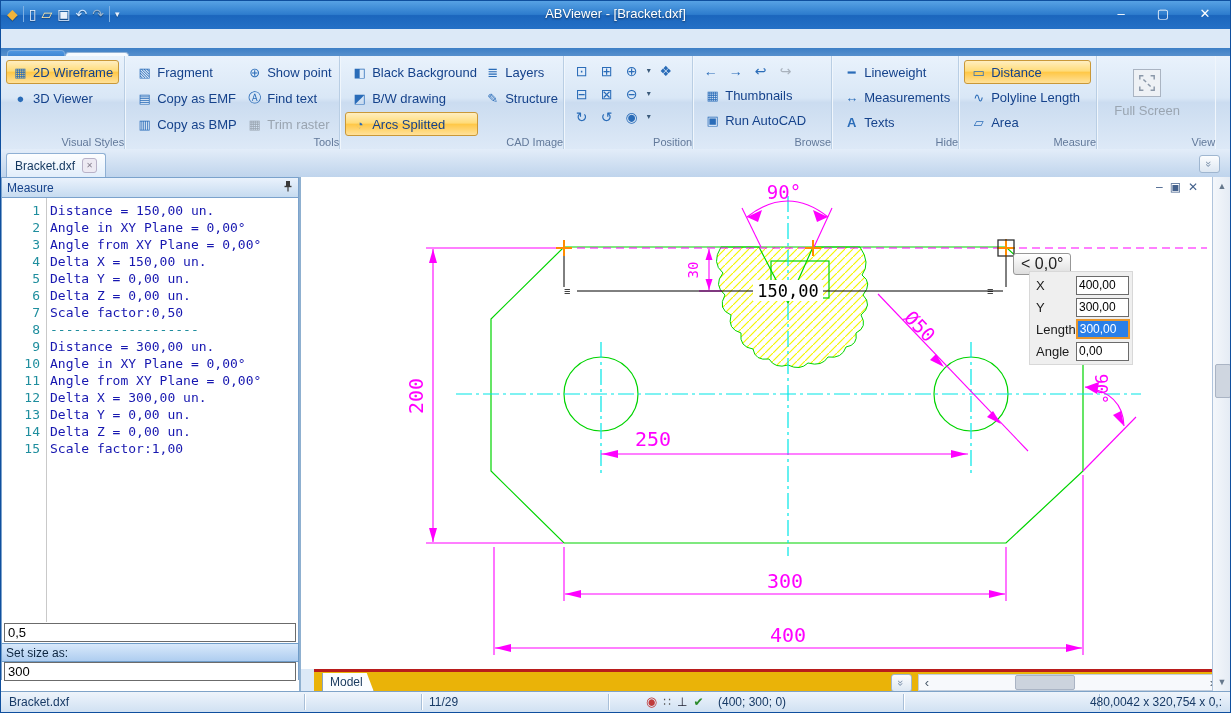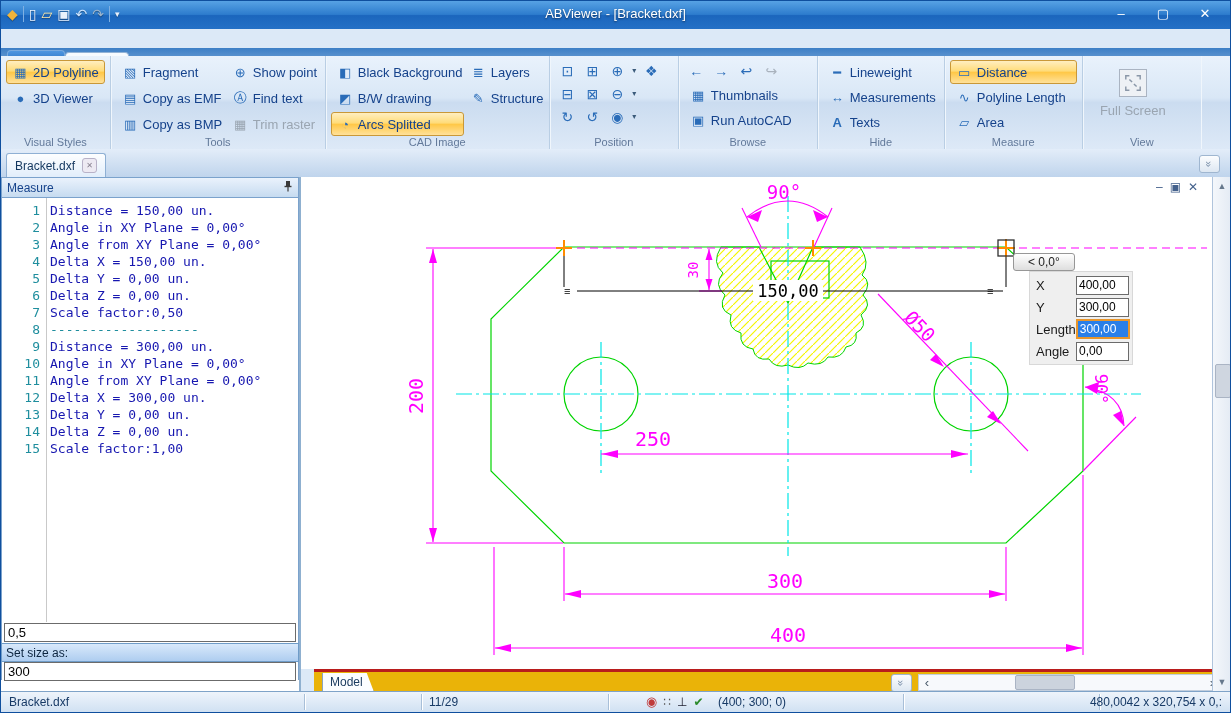--- a/index.html
+++ b/index.html
@@ -23,21 +23,21 @@
     font-size:13px;color:#10315a;padding:4px 10px;}
   .mtab.active{background:#f7fbff;border:1px solid #93b3d6;border-bottom:none;border-radius:4px 4px 0 0;color:#12365e;}
   .traux{position:absolute;top:32px;display:flex;align-items:center;gap:3px;color:#fff;}
   .helpcirc{width:16px;height:16px;border-radius:50%;background:linear-gradient(#8cc0f0,#2f72bc);
     border:1px solid #dfeefc;color:#fff;font-size:11px;font-weight:bold;display:flex;align-items:center;justify-content:center;}
   
   .ribbon{position:absolute;left:0;top:55px;width:100%;height:93px;
     background:linear-gradient(#e9f2fc 0%,#d9e7f6 45%,#cbdcf0 50%,#dde9f7 100%);
     border-bottom:1px solid #8fb0d4;display:flex;}
   .rgroup{position:relative;padding:3px 5px 16px 5px;border-right:1px solid #b9cee4;box-shadow:1px 0 0 #f0f6fc;}
-  .rlabel{position:absolute;bottom:1px;left:0;right:0;text-align:center;font-size:11px;color:#62799a;}
+  .rlabel{position:absolute;bottom:1px;left:0;right:0;text-align:right;font-size:11px;color:#62799a;}
   .rcols{display:flex;align-items:flex-start;}
   .rcol{display:flex;flex-direction:column;}
   .rbtn{display:flex;align-items:center;gap:4px;height:22px;margin:1px 0;padding:0 5px;font-size:13px;color:#15428b;
     border:1px solid transparent;border-radius:3px;white-space:nowrap;}
   .rbtn.hl{background:linear-gradient(#ffeec0,#ffdc7a 45%,#ffc848 52%,#ffe19a);border-color:#c99838;}
   .rbtn.disabled,.rbtn.disabled .ric{color:#9aa5b1;}
   .ric{display:inline-block;width:17px;text-align:center;color:#2a6cb8;font-size:13px;flex:none;}
   .smallrow{display:flex;align-items:center;}
   .sbtn{width:25px;height:23px;display:flex;align-items:center;justify-content:center;font-size:14px;color:#2a6cb8;}
   .sbtn.disabled{color:#a9b2bd;}
@@ -67,21 +67,21 @@
   .lnum{width:38px;text-align:right;padding-right:10px;color:#1f8e9e;flex:none;}
   .ltext{color:#1717b0;white-space:pre;}
   .ltext.dash{color:#1f8e9e;}
   .fieldhdr{height:17px;background:linear-gradient(#d9e9fb,#aecdf0);border:1px solid #6f9cc8;display:flex;align-items:center;
     font-size:12px;color:#0c2540;padding:0 4px;}
   .fieldbox{height:21px;border-left:1px solid #7ba2cc;border-right:1px solid #7ba2cc;background:#fff;display:flex;align-items:center;padding:1px 2px;box-sizing:border-box;}
   .fieldbox input{width:100%;height:17px;border:1px solid #6b6b6b;font-size:13px;font-family:"Liberation Sans",sans-serif;padding:0 3px;}
   
   .canvas{position:absolute;left:300px;top:176px;width:911px;height:492px;background:#fff;overflow:hidden;}
   .mdictl{position:absolute;left:1155px;top:179px;display:flex;gap:7px;color:#44618c;font-size:12px;}
-  .tipbox{position:absolute;left:1012px;top:252px;padding:1px 14px;font-size:12px;color:#222;
+  .tipbox{position:absolute;left:1012px;top:252px;padding:1px 7px;font-size:16px;color:#222;
     background:linear-gradient(#ffffff,#dedede);border:1px solid #979797;border-radius:3px;}
   .coordpanel{position:absolute;left:1029px;top:271px;width:96px;background:#efefef;padding:2px 3px;box-shadow:0 0 0 1px #d8d8d8;}
   .crow{display:flex;align-items:center;justify-content:space-between;height:22px;}
   .crow .clabel{font-size:13px;color:#1a1a1a;padding-left:3px;}
   .crow input{width:47px;height:17px;border:1px solid #6b6b6b;font-size:12px;text-align:left;padding:0 2px;font-family:"Liberation Sans",sans-serif;}
   .crow input.sel{background:#2a7fe8;color:#fff;border:2px solid #e8962c;height:16px;width:46px;}
   
   .modelrow{position:absolute;left:300px;top:668px;width:911px;height:22px;background:#eab308;border-top:3px solid #b91c1c;margin-left:13px;}
   .modeltab{position:absolute;left:8px;top:1px;width:52px;height:19px;background:#fbfdff;border:1px solid #8aa4c0;border-top:none;
     clip-path:polygon(0 0,86% 0,100% 100%,0 100%);display:flex;align-items:center;padding-left:7px;font-size:12px;color:#1c3c60;box-sizing:border-box;}
@@ -138,21 +138,21 @@
       <span class="helpcirc">?</span>
       <span class="dd" style="color:#fff">▾</span>
     </div>
   </div>
 
   <div class="ribbon">
     <div class="rgroup">
       <div class="rcol">
         <div class="rbtn hl">
           <span class="ric">▦</span>
-          <span>2D Polyline</span>
+          <span>2D Wireframe</span>
           </div>
         <div class="rbtn">
           <span class="ric">●</span>
           <span>3D Viewer</span>
           </div>
       </div>
       <div class="rlabel">Visual Styles</div>
     </div>
 
     <div class="rgroup">

